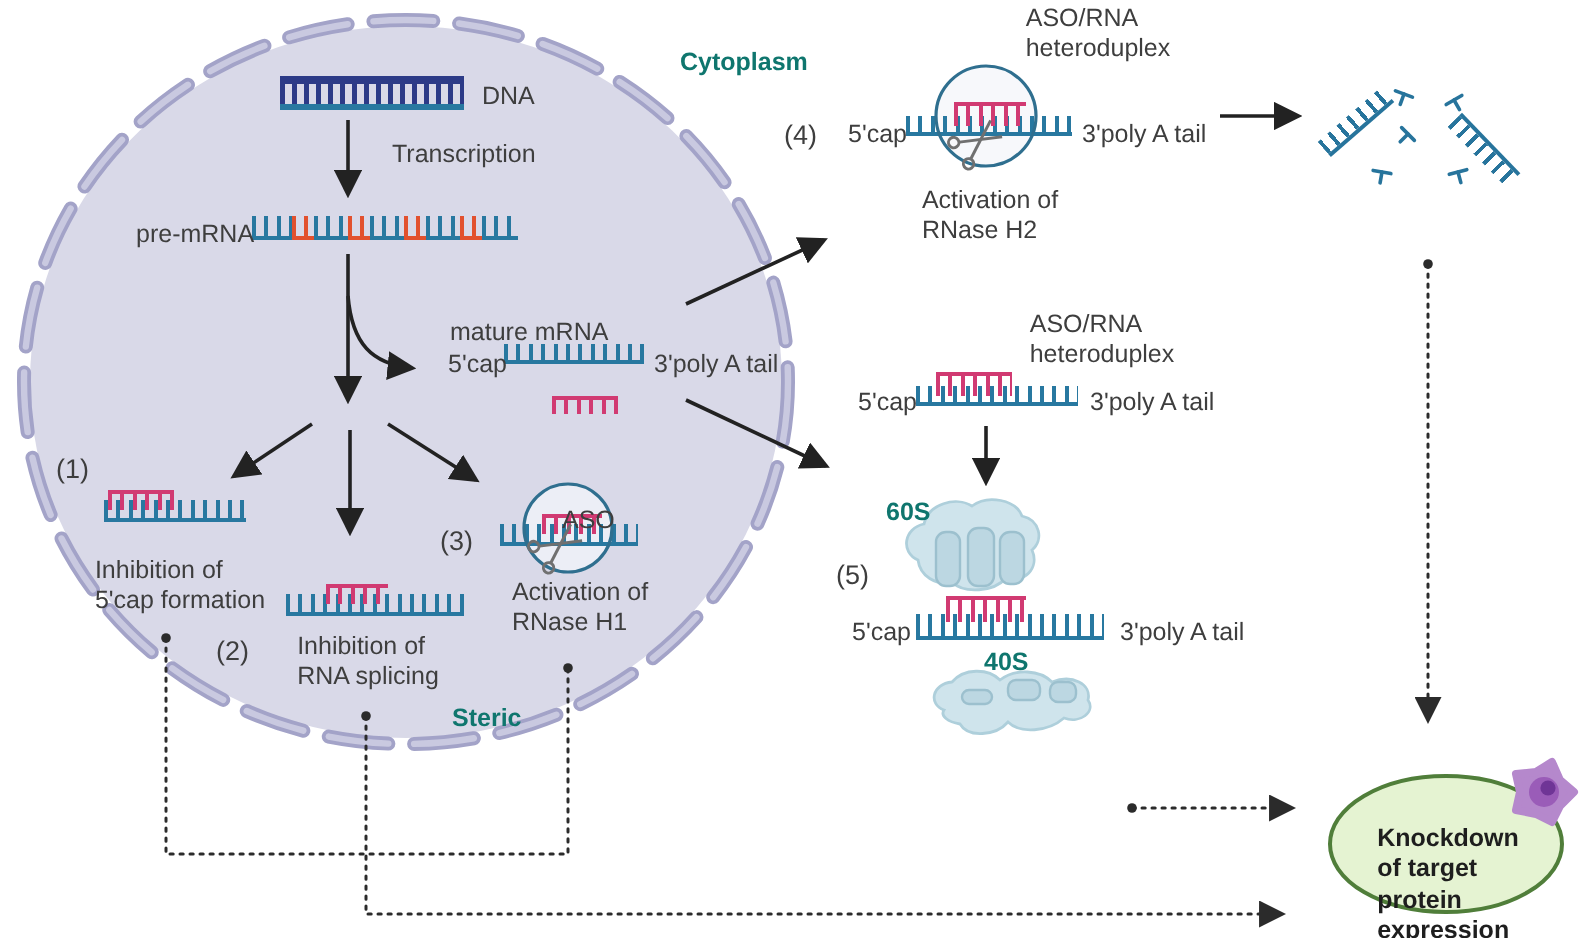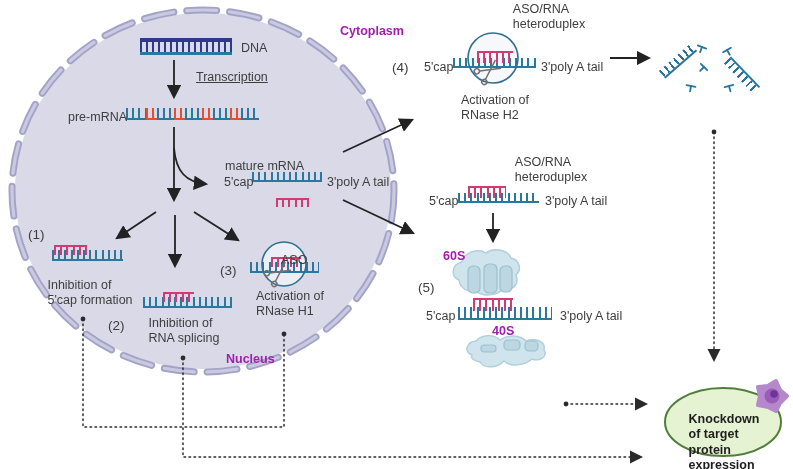--- a/index.html
+++ b/index.html
@@ -12,21 +12,21 @@
       background:repeating-linear-gradient(90deg,var(--c) 0 2px,transparent 2px 6.2px);}
   .dn{border-top:2.5px solid var(--c);
       background:repeating-linear-gradient(90deg,var(--c) 0 2px,transparent 2px 6.2px);}
   .dna{box-sizing:border-box;position:absolute;z-index:1;height:17px;
        border-top:4px solid var(--dna-navy,#2c3a87);border-bottom:3px solid var(--mrna-teal,#2878a0);
        background:repeating-linear-gradient(90deg,var(--dna-navy,#2c3a87) 0 2.5px,transparent 2.5px 6px);}
   .pre{position:absolute;display:flex;z-index:1;}
   .pre span{box-sizing:border-box;height:12px;border-bottom:2.5px solid var(--c);
       background:repeating-linear-gradient(90deg,var(--c) 0 2px,transparent 2px 6.2px);}
   .t{position:absolute;z-index:3;font-size:12.5px;line-height:1.22;color:#3e3e3e;white-space:pre-line;}
-  .b{font-weight:bold;color:#a21caf;}
+  .b{font-weight:bold;color:#0f766e;}
   .c{text-align:left;transform:translateX(-50%);}
   .num{font-size:13.5px;}
   .out{color:#1e1e1e;font-weight:bold;}
 </style>
 </head>
 <body>
 
 <div id="stage">
 
   <svg class="layer" width="793" height="469" viewBox="0 0 793 469">
@@ -176,37 +176,37 @@
     <g transform="translate(490,70) rotate(-35)" stroke="#707070" stroke-width="1.5" fill="none">
       <line x1="-9" y1="-5" x2="10" y2="5"></line>
         <line x1="-9" y1="5" x2="10" y2="-5"></line>
       <circle cx="-11.5" cy="-6.5" r="2.6"></circle>
         <circle cx="-11.5" cy="6.5" r="2.6"></circle>
     </g>
   </svg>
 
   <div class="t b" style="left:340px;top:24px;">Cytoplasm</div>
   <div class="t" style="left:241px;top:41px;">DNA</div>
-  <div class="t" style="left:196px;top:70px;text-decoration:underline;">Transcription</div>
+  <div class="t" style="left:196px;top:70px;">Transcription</div>
   <div class="t" style="left:68px;top:110px;">pre-mRNA</div>
   <div class="t" style="left:225px;top:159px;">mature mRNA</div>
   <div class="t" style="left:224px;top:175px;">5'cap</div>
   <div class="t" style="left:327px;top:175px;">3'poly A tail</div>
   <div class="t" style="left:281px;top:209px;margin-top:44px;">ASO</div>
 
   <div class="t num" style="left:28px;top:227px;">(1)</div>
   <div class="t c" style="left:90px;top:278px;">Inhibition of
 5'cap formation</div>
   <div class="t num" style="left:108px;top:318px;">(2)</div>
   <div class="t c" style="left:184px;top:316px;">Inhibition of
 RNA splicing</div>
   <div class="t num" style="left:220px;top:263px;">(3)</div>
   <div class="t c" style="left:290px;top:289px;">Activation of
 RNase H1</div>
-  <div class="t b" style="left:226px;top:352px;">Nucleus</div>
+  <div class="t b" style="left:226px;top:352px;">Steric</div>
 
   <div class="t num" style="left:392px;top:60px;">(4)</div>
   <div class="t c" style="left:549px;top:2px;">ASO/RNA
 heteroduplex</div>
   <div class="t" style="left:424px;top:60px;">5'cap</div>
   <div class="t" style="left:541px;top:60px;">3'poly A tail</div>
   <div class="t c" style="left:495px;top:93px;">Activation of
 RNase H2</div>
 
   <div class="t c" style="left:551px;top:155px;">ASO/RNA

